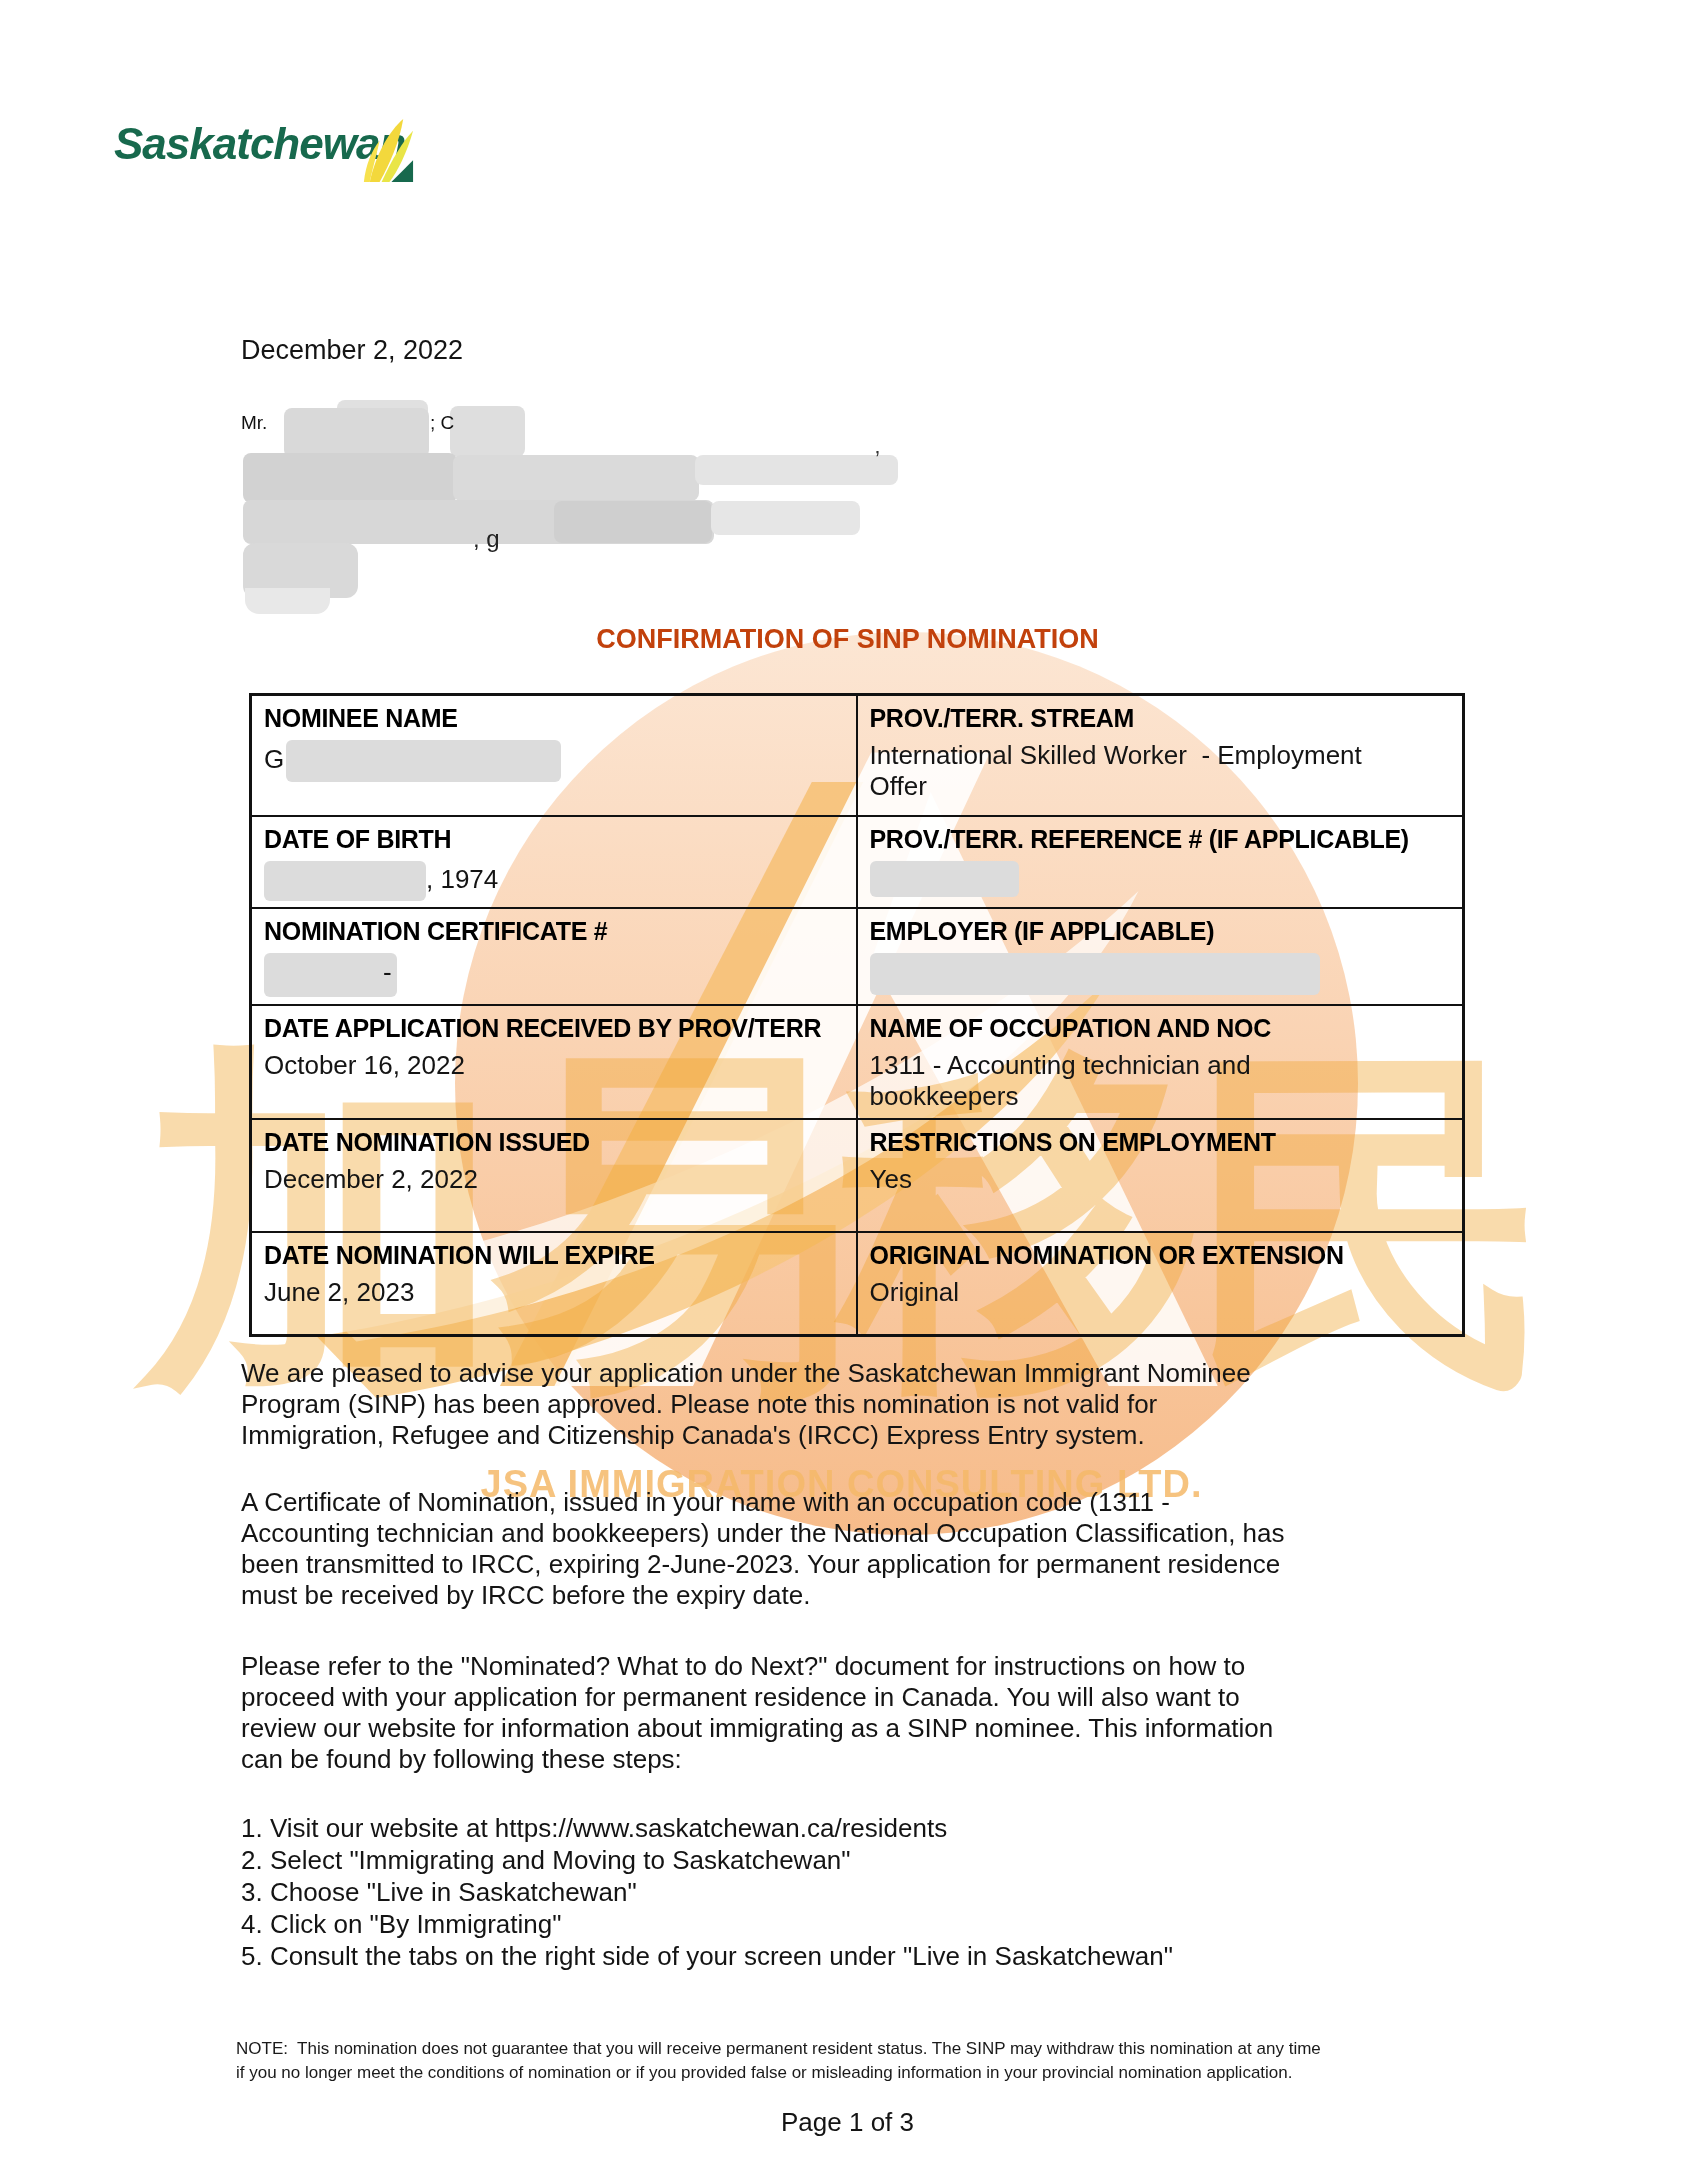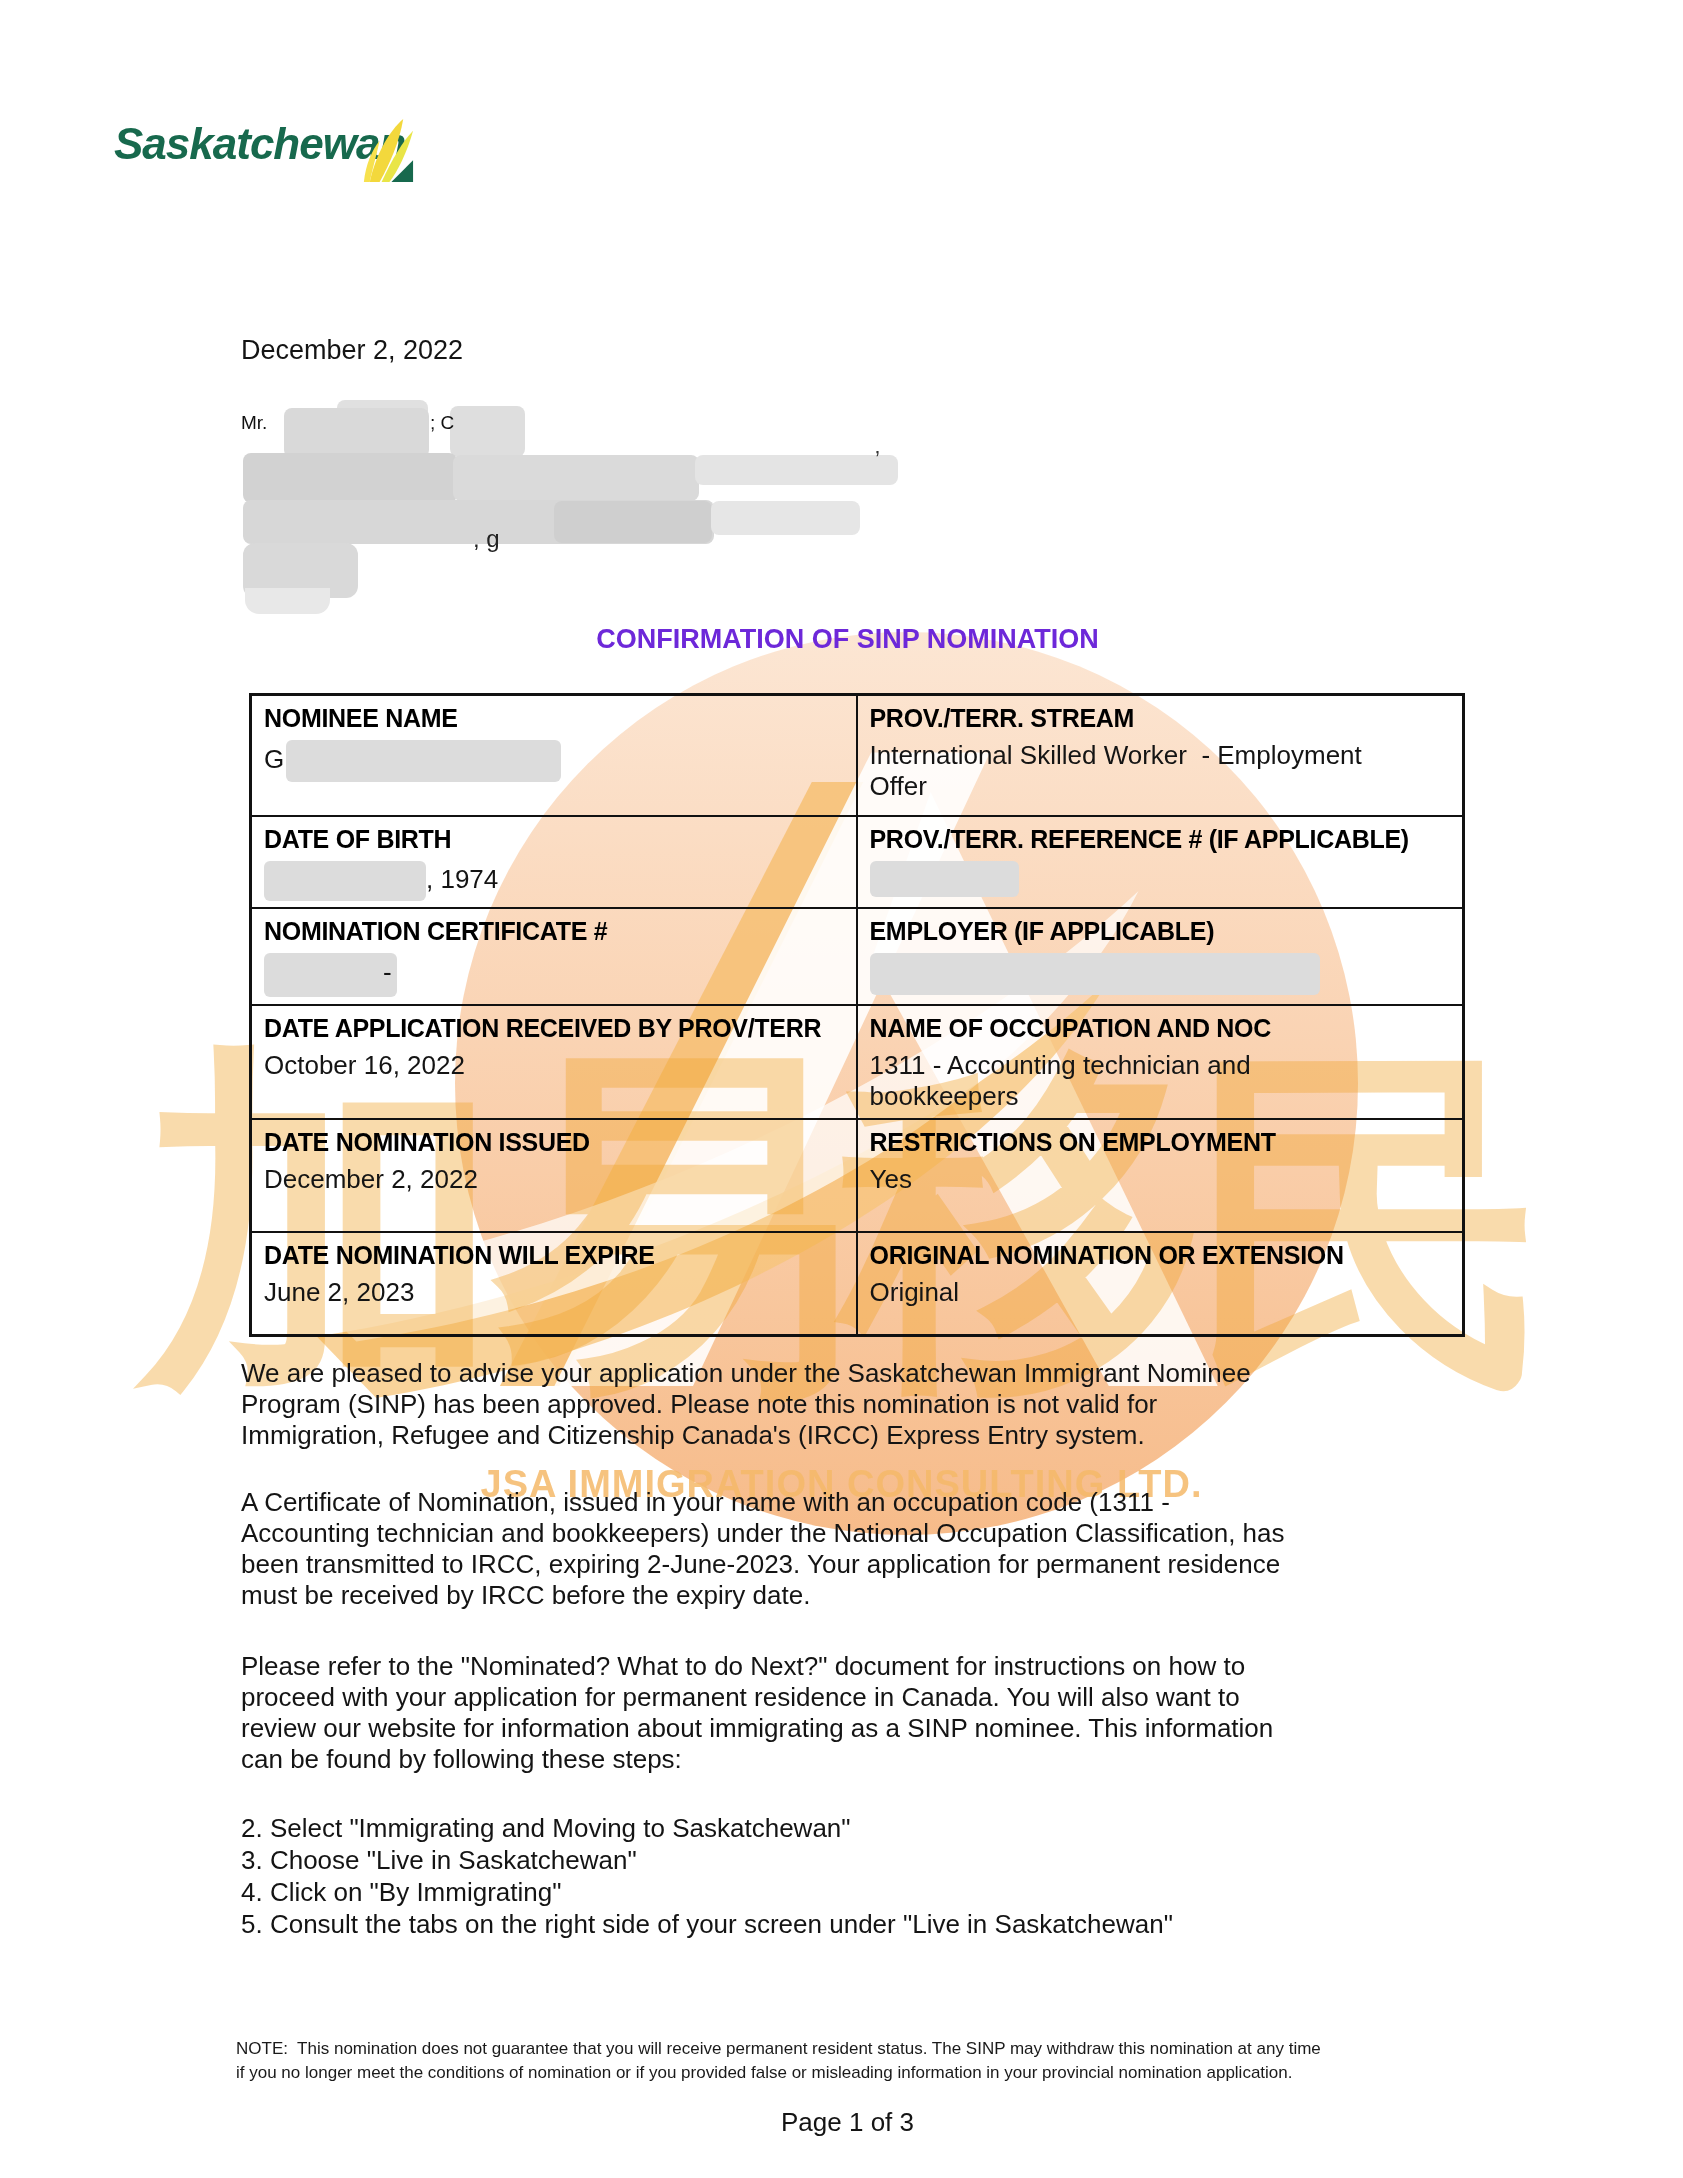--- a/index.html
+++ b/index.html
@@ -23,21 +23,21 @@
   .logo-word{position:absolute;left:114px;top:119px;font-size:44px;font-style:italic;font-weight:600;
     letter-spacing:-1px;color:#17694d;}
   .logo-wheat{position:absolute;left:356px;top:115px;}
 
   .date-line{position:absolute;left:241px;top:335px;font-size:27px;}
 
   .addr-frag{position:absolute;font-size:19px;color:#111;z-index:3;}
   .blur-abs{position:absolute;border-radius:8px;z-index:2;}
 
   .doc-title{position:absolute;left:241px;top:624px;width:1213px;text-align:center;
-    font-size:27px;font-weight:700;color:#6d28d9;}
+    font-size:27px;font-weight:700;color:#c2410c;}
 
   table.nom{position:absolute;left:241px;top:693px;width:1213px;border-collapse:collapse;
     table-layout:fixed;background:transparent;margin-left:8px;}
   table.nom td{border:2.5px solid #111;vertical-align:top;padding:8px 12px 6px 12px;background:transparent;}
   table.nom{border:3px solid #111;}
   .cell-label{font-weight:700;font-size:25px;letter-spacing:-0.3px;color:#000;}
   .cell-value{font-size:26px;margin-top:7px;white-space:pre-wrap;color:#141414;position:relative;}
   .blur{display:inline-block;background:#dcdcdc;border-radius:6px;vertical-align:middle;}
   .dash-over{position:relative;margin-left:-14px;font-weight:400;}
 
@@ -173,20 +173,21 @@
     <div class="para" style="top:1487px;">A Certificate of Nomination, issued in your name with an occupation code (1311 -
 Accounting technician and bookkeepers) under the National Occupation Classification, has
 been transmitted to IRCC, expiring 2-June-2023. Your application for permanent residence
 must be received by IRCC before the expiry date.</div>
     <div class="para" style="top:1651px;">Please refer to the "Nominated? What to do Next?" document for instructions on how to
 proceed with your application for permanent residence in Canada. You will also want to
 review our website for information about immigrating as a SINP nominee. This information
 can be found by following these steps:</div>
 
     <div class="steps" style="top:1812px;">
+      <div>1. Visit our website at https://www.saskatchewan.ca/residents</div>
       <div>2. Select "Immigrating and Moving to Saskatchewan"</div>
       <div>3. Choose "Live in Saskatchewan"</div>
       <div>4. Click on "By Immigrating"</div>
       <div>5. Consult the tabs on the right side of your screen under "Live in Saskatchewan"</div>
     </div>
 
     <div class="note">NOTE:  This nomination does not guarantee that you will receive permanent resident status. The SINP may withdraw this nomination at any time
 if you no longer meet the conditions of nomination or if you provided false or misleading information in your provincial nomination application.</div>
     <div class="page-num">Page 1 of 3</div>
 

